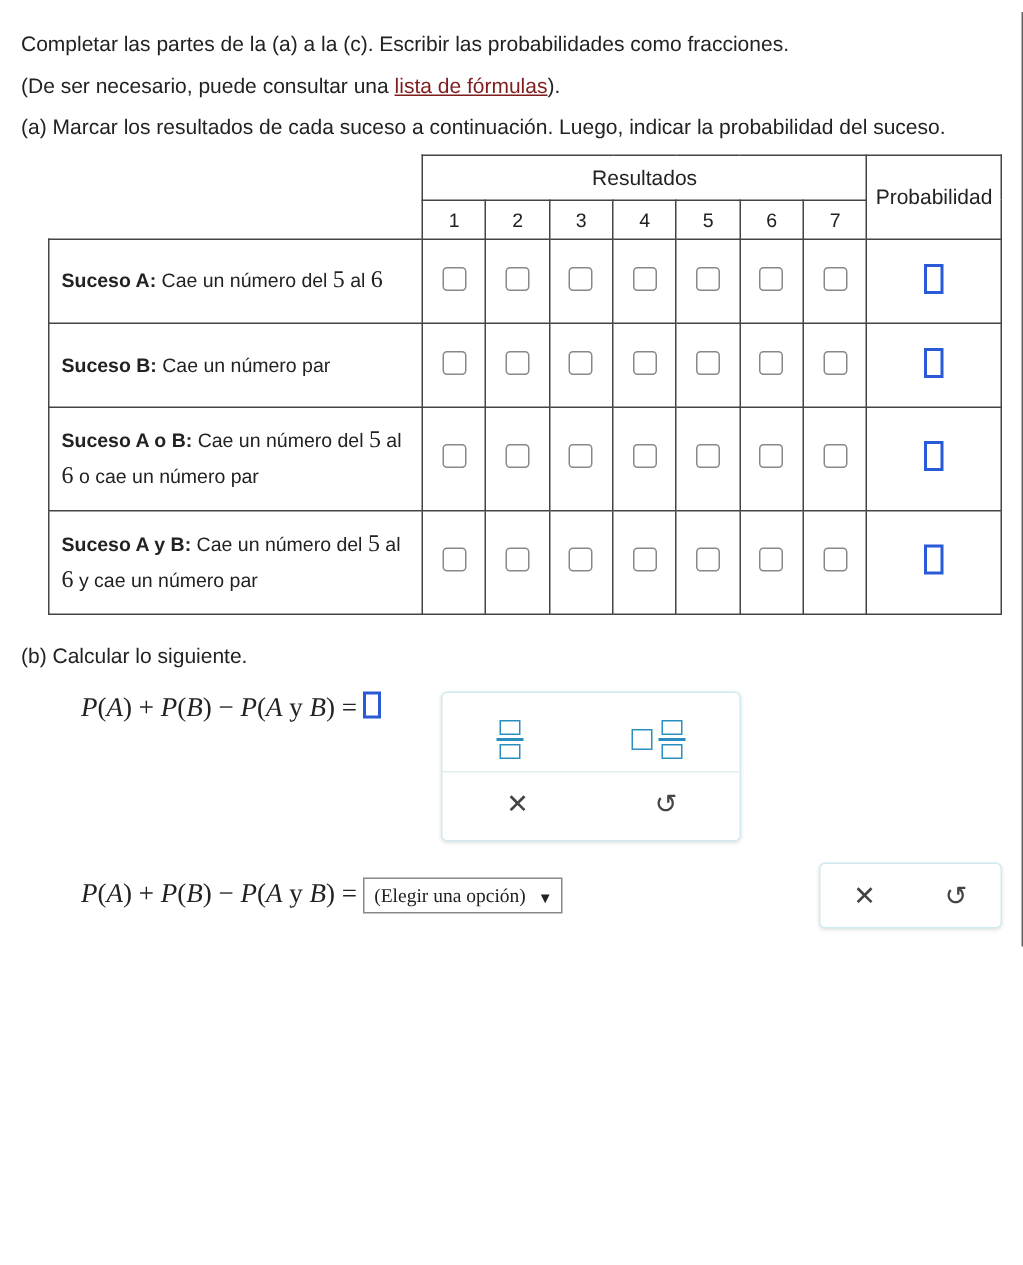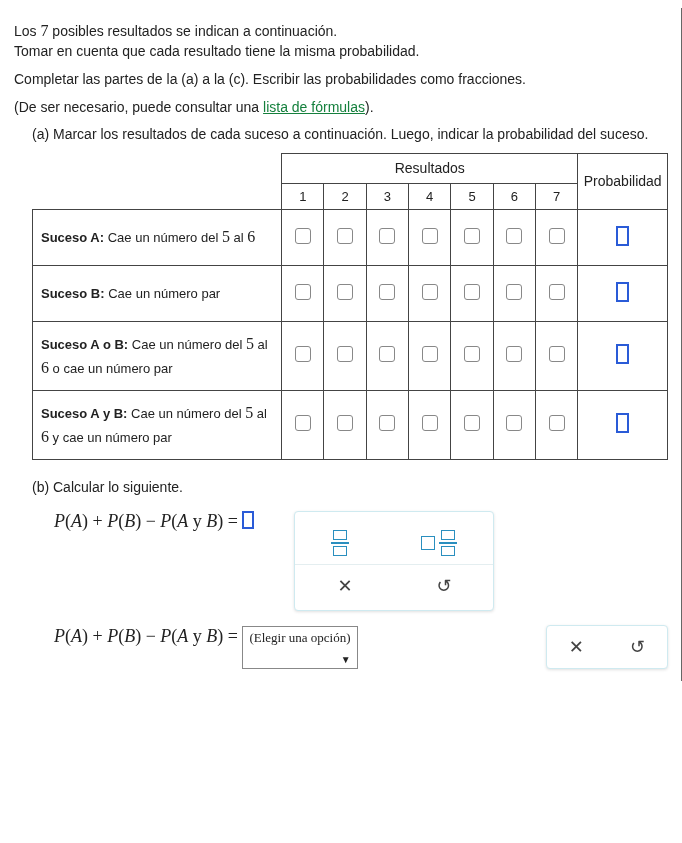--- a/index.html
+++ b/index.html
@@ -16,22 +16,22 @@
   .right-border {
     position: absolute;
     top: -12px;
     right: -14px;
     width: 0;
     height: 843px;
     border-right: 1px solid #666;
   }
   p { margin: 8px 0; line-height: 1.4; }
   .mathnum { font-family: "Cambria Math", "Times New Roman", serif; font-size: 16px; }
-  .link { color: #15803d; text-decoration: underline; cursor: pointer; }
-  .indent { margin-left: 18px; }
+  .link { color: #7f1d1d; text-decoration: underline; cursor: pointer; }
+  .indent { }
 
   table.outcomes {
     border-collapse: collapse;
     margin-top: 6px;
     margin-left: 18px;
     width: 636px;
   }
   table.outcomes th, table.outcomes td {
     border: 1px solid #444;
     text-align: center;
@@ -91,40 +91,35 @@
   .fracpair { display:inline-flex; align-items:center; gap:4px; }
   .fracpair .side { width:14px; height:14px; border:1.5px solid #2a8fbf; }
   .toolrow2 { border-top: 1px solid #e4eef0; }
   .ticon { font-size:18px; color:#444; cursor:pointer; }
 
   .partc-row { display:flex; align-items:center; gap:24px; margin: 14px 0 0 40px; }
   .select {
     border:1px solid #888; padding:3px 6px; font-size:13px;
     display:inline-flex; align-items:flex-end; gap:8px; cursor:pointer;
     font-style: normal;
-    flex-direction: column;
   }
   .select .tri { font-size:10px; }
   .smallcard {
     border:1px solid #cfeaf0; border-radius:4px; background:#fff;
     box-shadow: 0 1px 3px rgba(0,0,0,.12);
     display:inline-flex; align-items:center; gap:46px;
     padding: 10px 22px; margin-left:auto;
   }
 </style>
 </head>
 <body>
 <div class="wrap">
 <div class="right-border"></div>
 
 
-<p>
-  <span>Los </span><span class="mathnum">7</span><span> posibles resultados se indican a continuación.</span><br>
-  <span>Tomar en cuenta que cada resultado tiene la misma probabilidad.</span>
-</p>
 
 <p>Completar las partes de la (a) a la (c). Escribir las probabilidades como fracciones.</p>
 
 <p>
   <span>(De ser necesario, puede consultar una </span><span class="link">lista de fórmulas</span><span>).</span>
 </p>
 
 <p class="indent">(a) Marcar los resultados de cada suceso a continuación. Luego, indicar la probabilidad del suceso.</p>
 
 <table class="outcomes">

